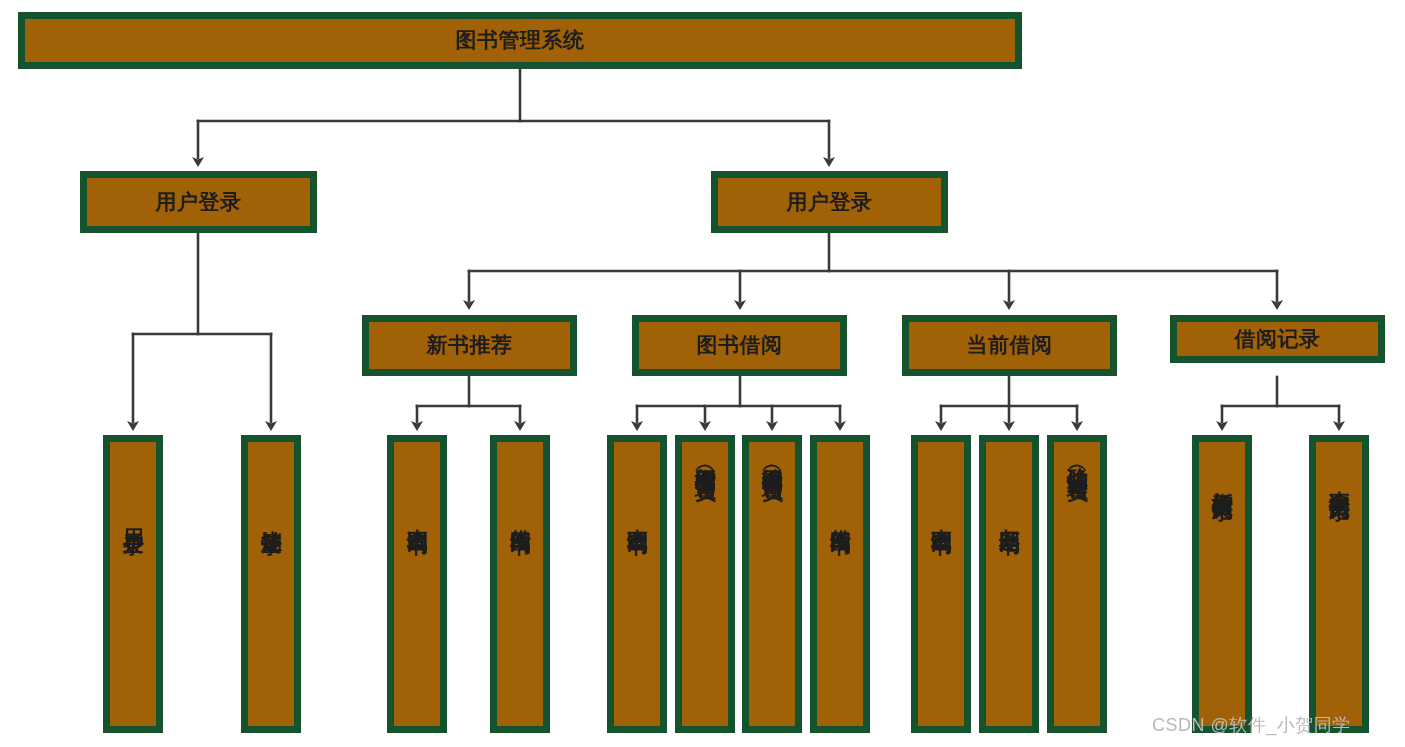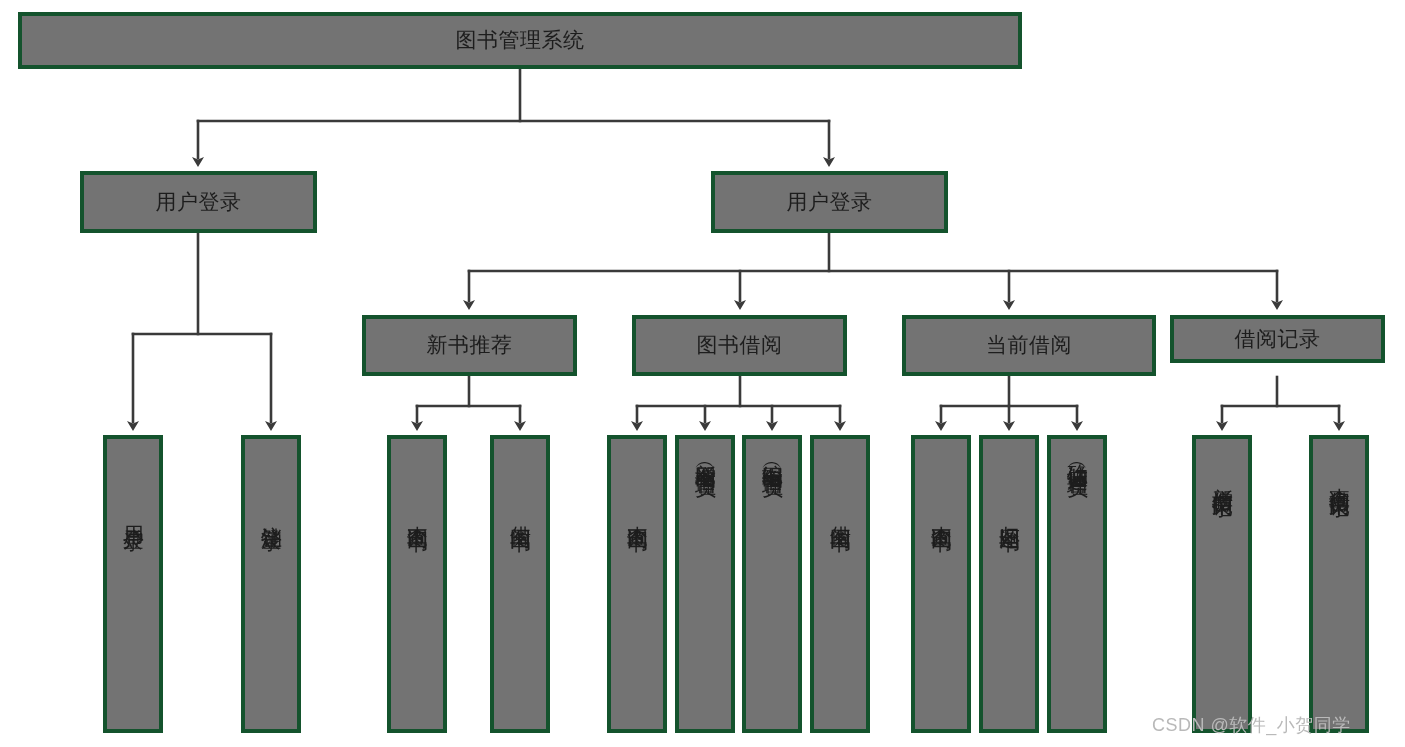--- a/index.html
+++ b/index.html
@@ -23,27 +23,28 @@
     position: absolute;
     left: 0;
     top: 0;
     width: 1405px;
     height: 747px;
     pointer-events: none;
   }
   .node {
     position: absolute;
     box-sizing: border-box;
-    background: #737373;
-    border: 4px solid #14532d;
+    background: #a16207;
+    border: 7px solid #14532d;
     display: flex;
     align-items: center;
     justify-content: center;
     text-align: center;
     color: #1d1d1d;
+    font-weight: bold;
   }
   .node .label {
     display: block;
     line-height: 1.18;
     letter-spacing: 0.5px;
   }
   .node.horiz .label {
     writing-mode: horizontal-tb;
     font-size: 21px;
   }
@@ -131,21 +132,21 @@
   <div class="node horiz" style="left:711px; top:171px; width:237px; height:62px;">
     <span class="label">用户登录</span>
   </div>
 
   <div class="node horiz" style="left:362px; top:315px; width:215px; height:61px;">
     <span class="label">新书推荐</span>
   </div>
   <div class="node horiz" style="left:632px; top:315px; width:215px; height:61px;">
     <span class="label">图书借阅</span>
   </div>
-  <div class="node horiz" style="left:902px; top:315px; width:254px; height:61px;align-items:center;">
+  <div class="node horiz" style="left:902px; top:315px; width:215px; height:61px;align-items:center;">
     <span class="label">当前借阅</span>
   </div>
   <div class="node horiz" style="left:1170px; top:315px; width:215px; height:48px;">
     <span class="label">借阅记录</span>
   </div>
 
   <div class="node vert" style="left:103px; top:435px; width:60px; height:298px; padding-top:70px;">
     <span class="label">用户登录</span>
   </div>
   <div class="node vert" style="left:241px; top:435px; width:60px; height:298px; padding-top:70px;">

